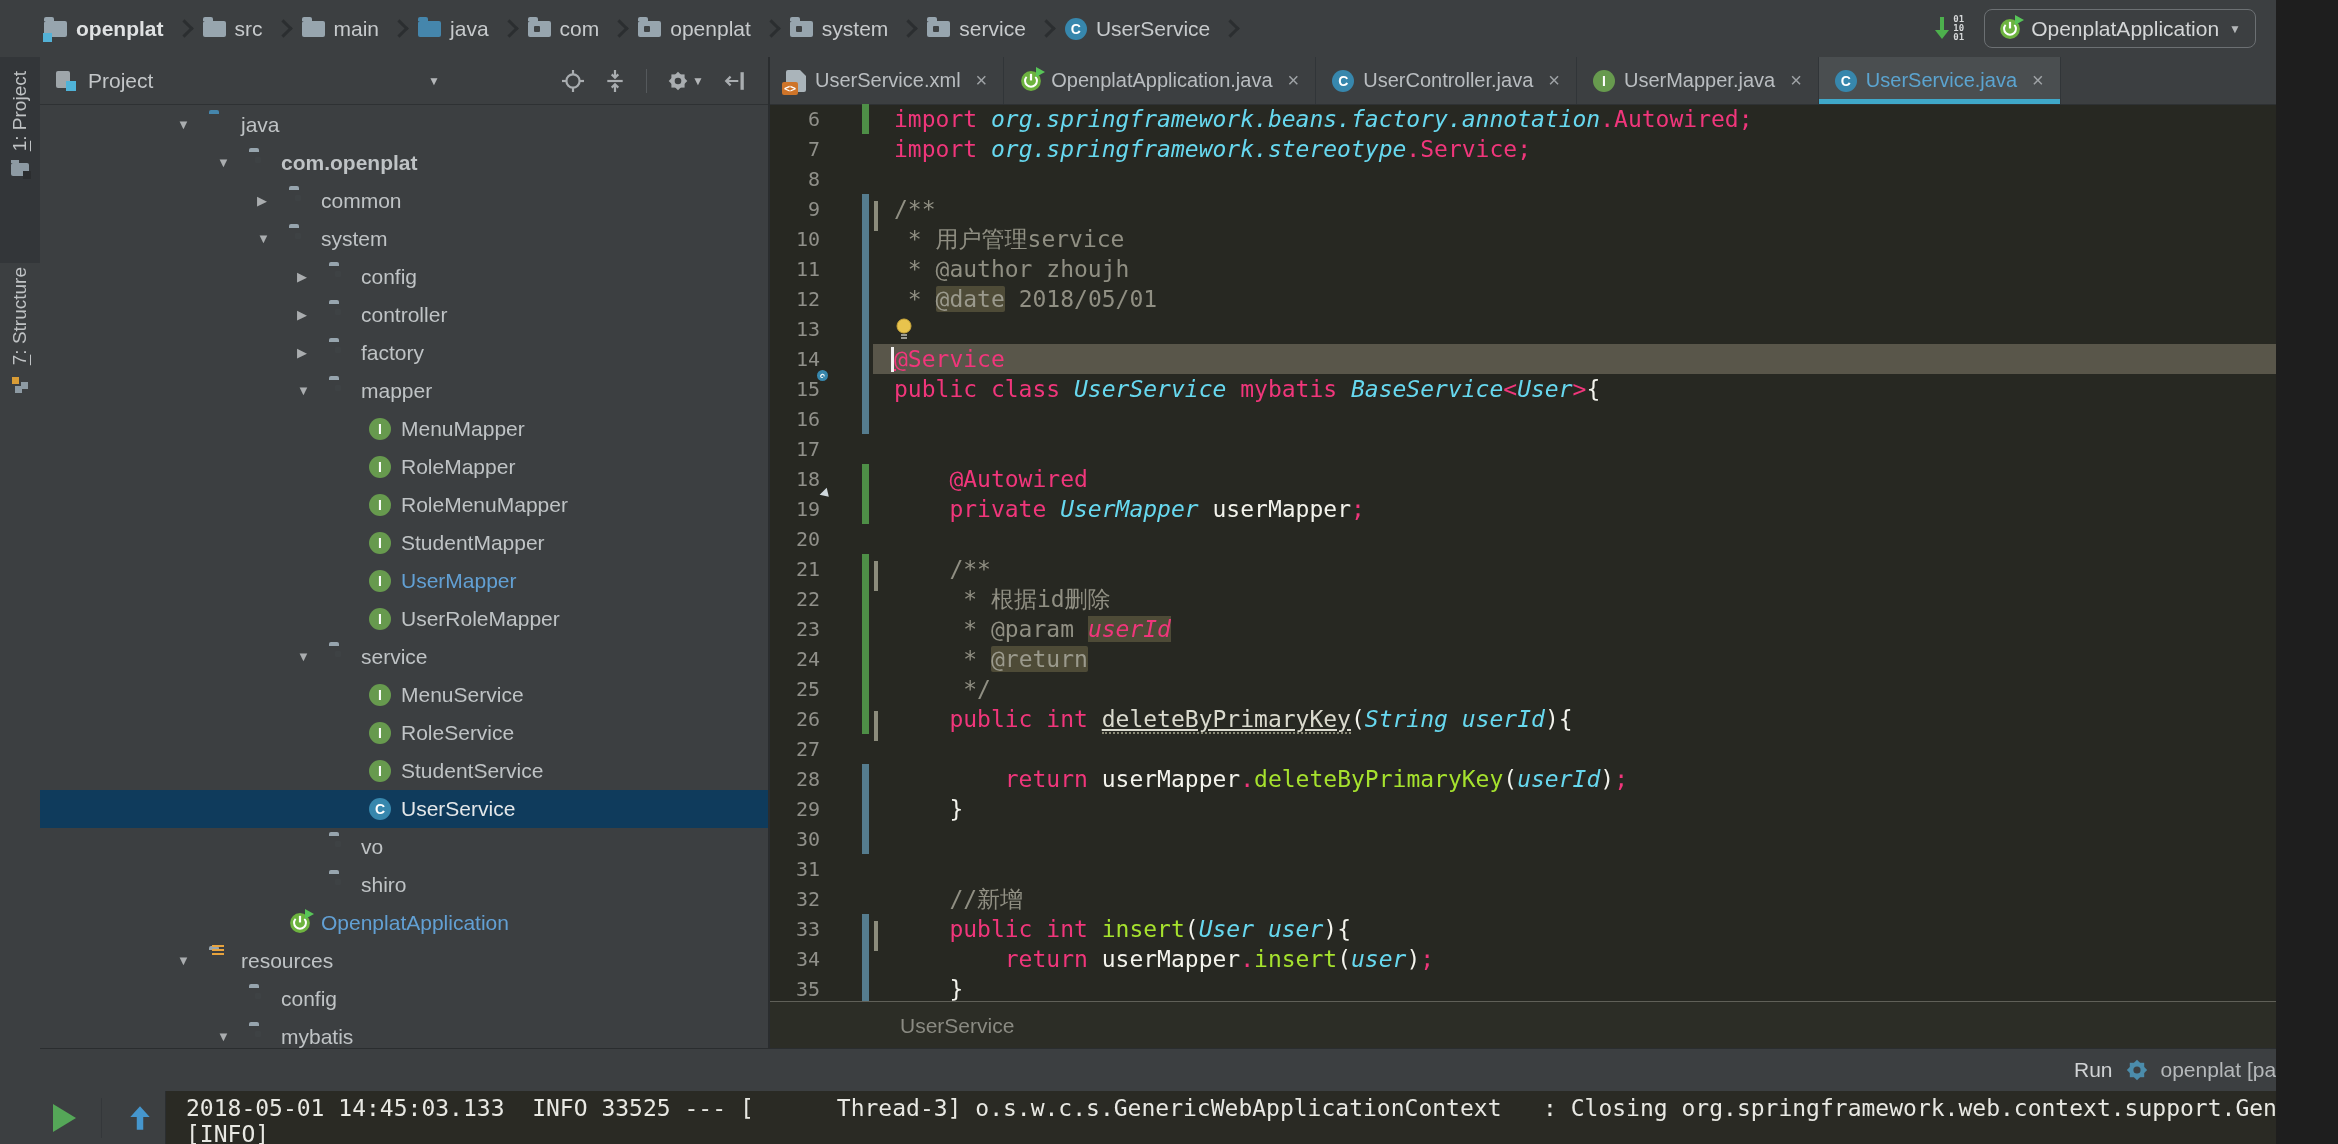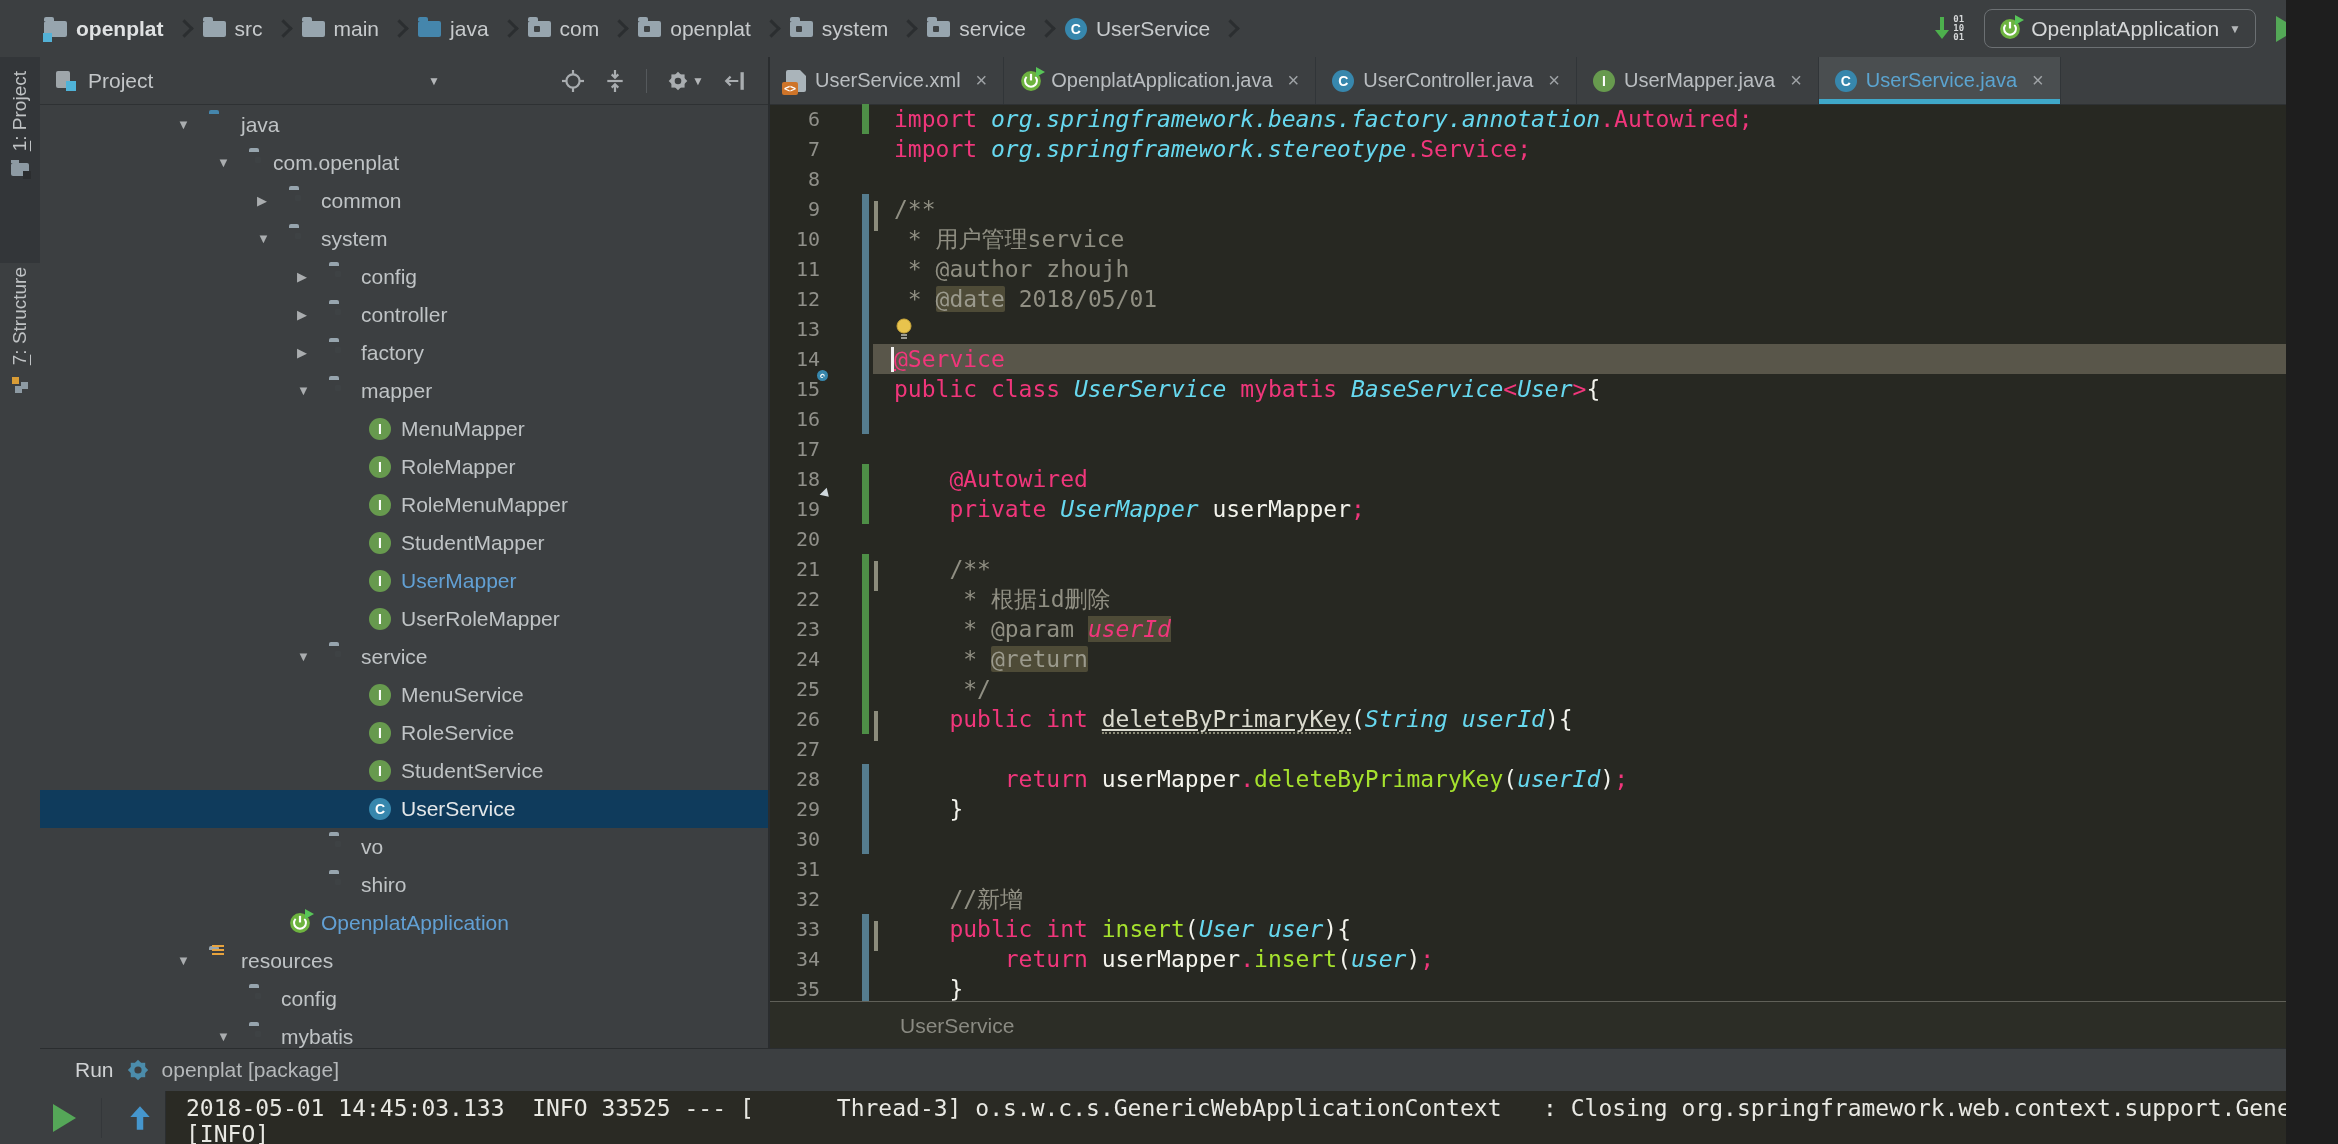--- a/index.html
+++ b/index.html
@@ -1,17 +1,17 @@
 <!DOCTYPE html>
 <html><head>
 <meta charset="utf-8">
 <style>
   html,body{margin:0;padding:0;background:#1e1e1e;}
   #app{position:relative;width:2276px;height:1144px;background:#84cc16;overflow:hidden;
-       font-family:"Liberation Sans",sans-serif;color:#c3c6c8;padding-left:10px;}
+       font-family:"Liberation Sans",sans-serif;color:#c3c6c8;}
   
   #toolbar{position:absolute;left:0;top:0;width:2338px;height:57px;background:#3c3f41;
            border-bottom:1px solid #292c2e;display:flex;align-items:center;}
   #breadcrumb{display:flex;align-items:center;padding-left:44px;height:100%;}
   .bc-item{display:flex;align-items:center;gap:9px;}
   .bc-label{font-size:21px;color:#c7cacc;white-space:nowrap;}
   .bc-label.bold{font-weight:bold;color:#dfe1e2;}
   .chev{width:10px;height:10px;border-top:3px solid #2b2e30;border-right:3px solid #2b2e30;
         transform:rotate(45deg);margin:0 12px 0 14px;flex:none;}
   #toolbar-right{position:absolute;right:40px;top:0;height:57px;display:flex;align-items:center;gap:20px;}
@@ -119,21 +119,21 @@
       display:flex;align-items:center;justify-content:center;transform:rotate(45deg);}
   .leaf-arrow{position:absolute;right:-6px;bottom:-2px;width:0;height:0;transform:rotate(45deg);
       border-left:8px solid #cfd8dc;border-top:5px solid transparent;border-bottom:5px solid transparent;}
   
   #ed-crumb{position:absolute;left:0;right:0;top:944px;height:47px;background:#2c2d26;
             border-top:1px solid #606058;display:flex;align-items:center;}
   #ed-crumb span{margin-left:130px;font-size:21px;color:#8a8a82;}
   
   #run-panel{position:absolute;left:40px;top:1048px;width:2298px;height:96px;background:#3c3f41;
              border-top:1px solid #2a2d2f;}
-  #run-header{height:42px;display:flex;align-items:center;gap:12px;padding-left:35px;}
+  #run-header{height:42px;display:flex;align-items:center;gap:12px;padding-left:35px;justify-content:flex-end;}
   #run-title{font-size:21px;color:#d0d2d4;}
   #run-tab-label{font-size:21px;color:#b5b8ba;}
   #run-body{position:absolute;left:0;top:42px;right:0;bottom:0;display:flex;}
   #run-icons{width:125px;background:#3c3f41;border-right:1px solid #2b2e30;display:flex;
              align-items:center;justify-content:space-around;}
   .ric-div{width:1px;height:40px;background:#34373a;}
   #console{flex:1;background:#2a2a24;overflow:hidden;padding:4px 0 0 20px;
            font-family:"DejaVu Sans Mono",monospace;font-size:23px;line-height:26px;color:#e8e8e3;white-space:pre;}
   .play-tri{width:0;height:0;border-left:23px solid #55a758;border-top:14px solid transparent;
             border-bottom:14px solid transparent;}
@@ -278,21 +278,21 @@
     </div>
     <div id="tree">
         <div class="trow">
           <span class="arr" style="left: 137px;">▼</span>
           <span class="ticon" style="left: 169px;"><span class="folder blue"></span></span>
           <span class="lbl" style="left: 201px;">java</span>
         </div>
         <div class="trow">
           <span class="arr" style="left: 177px;">▼</span>
           <span class="ticon" style="left: 209px;"><span class="folder pkg"></span></span>
-          <span class="lbl" style="left: 233px;">com.openplat</span>
+          <span class="lbl" style="left: 241px; font-weight: bold;">com.openplat</span>
         </div>
         <div class="trow">
           <span class="arr" style="left: 217px;">▶</span>
           <span class="ticon" style="left: 249px;"><span class="folder pkg"></span></span>
           <span class="lbl" style="left: 281px;">common</span>
         </div>
         <div class="trow">
           <span class="arr" style="left: 217px;">▼</span>
           <span class="ticon" style="left: 249px;"><span class="folder pkg"></span></span>
           <span class="lbl" style="left: 281px;">system</span>

